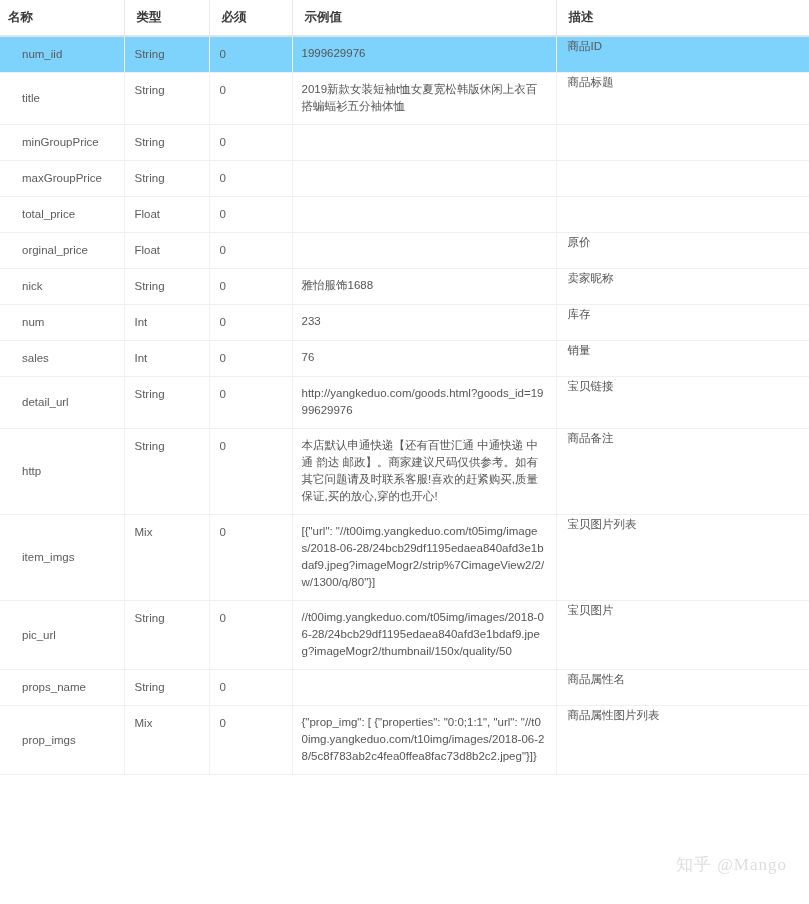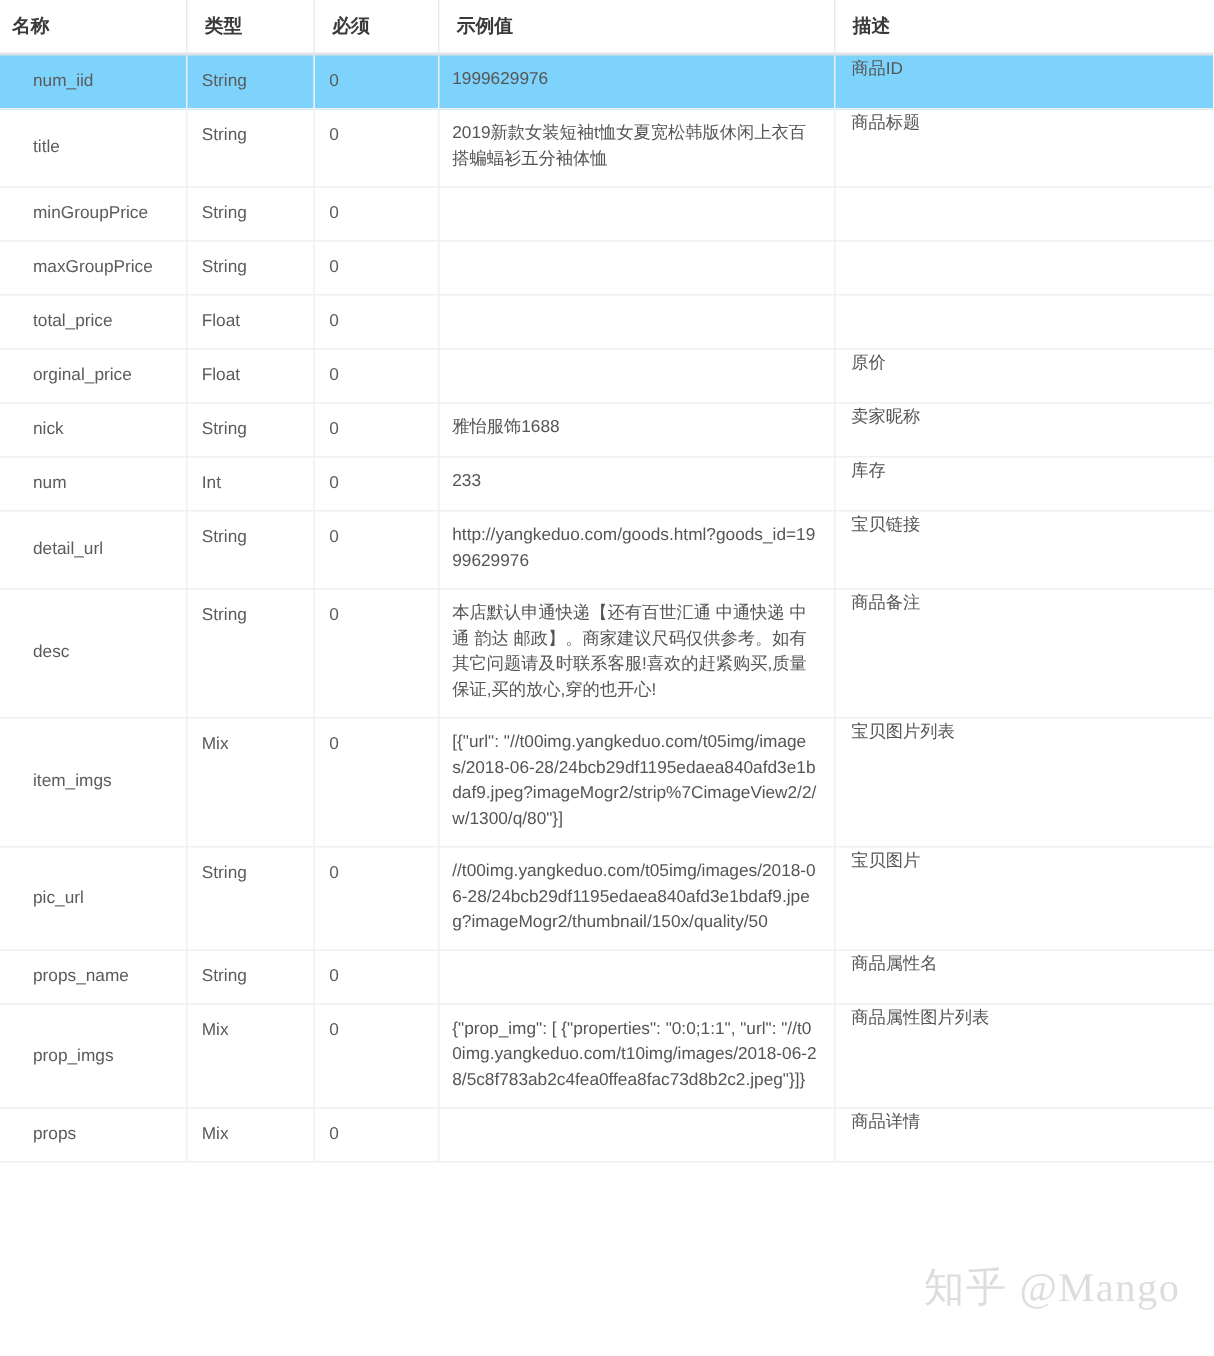--- a/index.html
+++ b/index.html
@@ -85,21 +85,21 @@
     word-break: normal;
   }
   tbody tr.highlight td {
     background: #7dd3fc;
   }
 
   .watermark {
     position: absolute;
     right: 22px;
     bottom: 28px;
-    font-size: 27px;
+    font-size: 17px;
     color: #dcdcdc;
     letter-spacing: 1px;
     pointer-events: none;
     white-space: nowrap;
     font-family: "Liberation Serif", "DejaVu Serif", serif;
     opacity: 0.95;
   }
 </style>
 </head>
 <body>
@@ -174,28 +174,35 @@
           <td class="cell-desc">卖家昵称</td>
         </tr>
         <tr>
           <td class="cell-name">num</td>
           <td class="cell-type">Int</td>
           <td class="cell-req">0</td>
           <td class="cell-example">233</td>
           <td class="cell-desc">库存</td>
         </tr>
         <tr>
+          <td class="cell-name">sales</td>
+          <td class="cell-type">Int</td>
+          <td class="cell-req">0</td>
+          <td class="cell-example">76</td>
+          <td class="cell-desc">销量</td>
+        </tr>
+        <tr>
           <td class="cell-name">detail_url</td>
           <td class="cell-type">String</td>
           <td class="cell-req">0</td>
           <td class="cell-example">http://yangkeduo.com/goods.html?goods_id=1999629976</td>
           <td class="cell-desc">宝贝链接</td>
         </tr>
         <tr>
-          <td class="cell-name">desc</td>
+          <td class="cell-name">http</td>
           <td class="cell-type">String</td>
           <td class="cell-req">0</td>
           <td class="cell-example">本店默认申通快递【还有百世汇通 中通快递 中通 韵达 邮政】。商家建议尺码仅供参考。如有其它问题请及时联系客服!喜欢的赶紧购买,质量保证,买的放心,穿的也开心!</td>
           <td class="cell-desc">商品备注</td>
         </tr>
         <tr>
           <td class="cell-name">item_imgs</td>
           <td class="cell-type">Mix</td>
           <td class="cell-req">0</td>
           <td class="cell-example">[{"url": "//t00img.yangkeduo.com/t05img/images/2018-06-28/24bcb29df1195edaea840afd3e1bdaf9.jpeg?imageMogr2/strip%7CimageView2/2/w/1300/q/80"}]</td>
@@ -215,25 +222,18 @@
           <td class="cell-example"></td>
           <td class="cell-desc">商品属性名</td>
         </tr>
         <tr>
           <td class="cell-name">prop_imgs</td>
           <td class="cell-type">Mix</td>
           <td class="cell-req">0</td>
           <td class="cell-example">{"prop_img": [ {"properties": "0:0;1:1", "url": "//t00img.yangkeduo.com/t10img/images/2018-06-28/5c8f783ab2c4fea0ffea8fac73d8b2c2.jpeg"}]}</td>
           <td class="cell-desc">商品属性图片列表</td>
         </tr>
-        <tr>
-          <td class="cell-name">props</td>
-          <td class="cell-type">Mix</td>
-          <td class="cell-req">0</td>
-          <td class="cell-example"></td>
-          <td class="cell-desc">商品详情</td>
-        </tr>
       </tbody>
   </table>
 
   <div class="watermark">知乎 @Mango</div>
 
 </div>
 
 </body></html>

